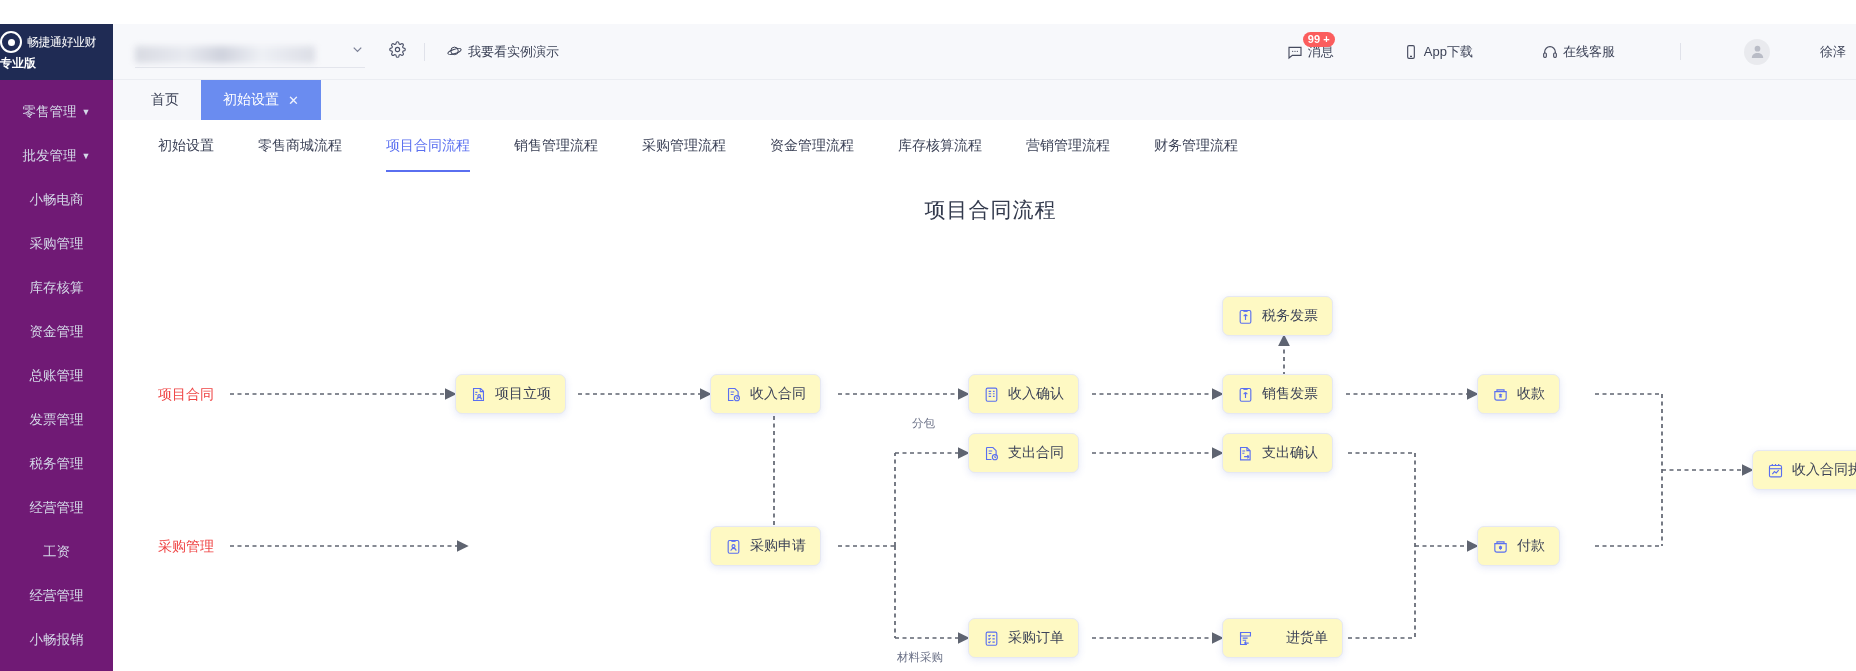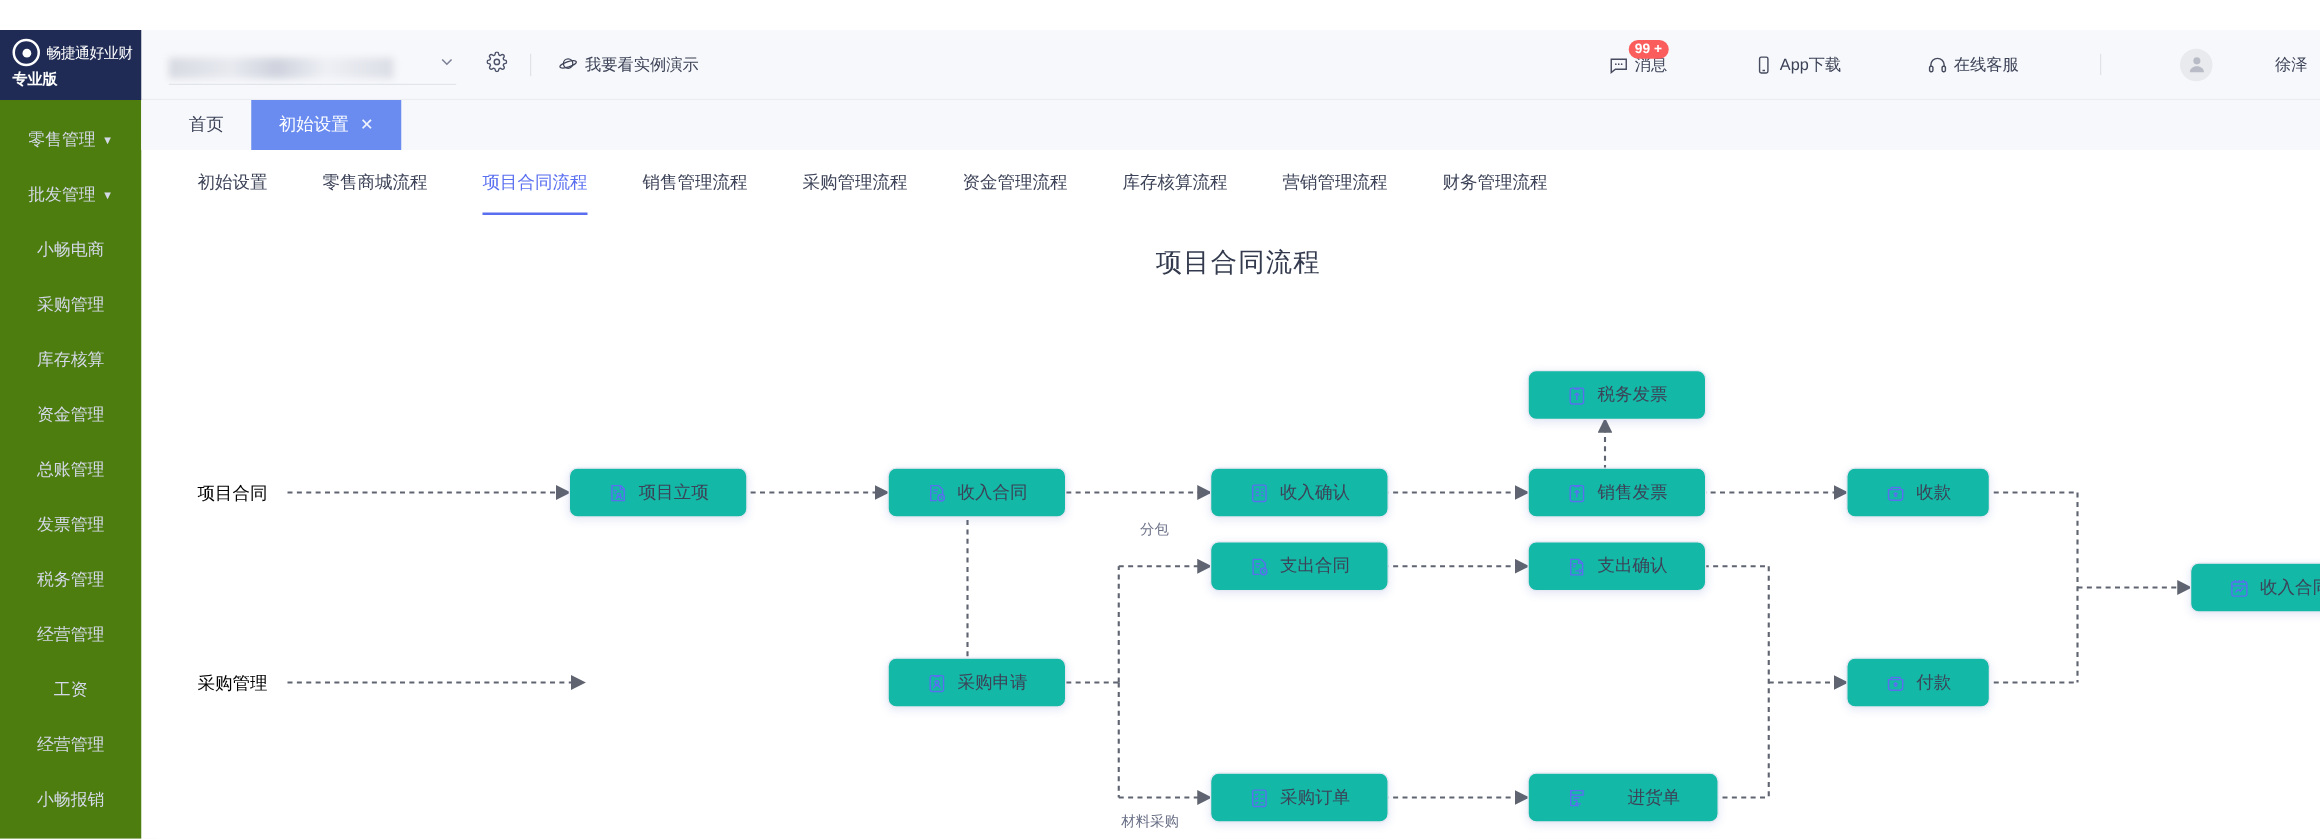--- a/index.html
+++ b/index.html
@@ -14,21 +14,21 @@
 
   
   .topbar {
     position:absolute; left:0; top:24px; width:1856px; height:56px;
     background:#f7f8fb; border-bottom:1px solid #ebedf2;
     display:flex; align-items:center;
   }
   .brand {
     width:113px; height:56px; background:#1f2b54;
     display:flex; flex-direction:column; justify-content:center;
-    padding-left:10px; color:#fff; flex:0 0 113px;
+    color:#fff; flex:0 0 113px;
   }
   .brand-row { display:flex; align-items:center; gap:5px; }
   .brand-mark {
     width:22px; height:22px; border-radius:50%;
     border:2px solid #fff; display:flex; align-items:center;
     justify-content:center; flex:0 0 22px;
   }
   .brand-mark i { width:7px; height:7px; border-radius:50%; background:#fff; display:block; }
   .brand-name { font-size:12px; letter-spacing:-.5px; white-space:nowrap; overflow:hidden; }
   .brand-sub { font-size:12px; margin-top:2px; font-weight:bold; }
@@ -67,21 +67,21 @@
   .hdr-sep { margin-left:22px; width:1px; height:17px; background:#e0e2ea; }
   .avatar {
     margin-left:20px; width:26px; height:26px; border-radius:50%;
     background:#e9eaee; display:flex; align-items:center; justify-content:center;
   }
   .uname { margin-left:7px; font-size:13px; color:#3c4257; white-space:nowrap; }
 
   
   .sidebar {
     position:absolute; left:0; top:80px; width:113px; height:591px;
-    background:#4d7c0f; padding-top:10px;
+    background:#701a75; padding-top:10px;
   }
   .side-item {
     height:44px; display:flex; align-items:center; justify-content:center;
     gap:5px; color:#d4d9e8; font-size:13.5px; cursor:pointer;
   }
   .side-item .caret { font-size:9px; color:#d4d9e8; }
 
   
   .tabstrip {
     position:absolute; left:113px; top:80px; width:1743px; height:40px;
@@ -121,27 +121,27 @@
   .helpbar .bar { width:1px; height:13px; background:#d8dae2; }
 
   .flow-title {
     text-align:center; font-size:21px; color:#333a4d; margin-top:24px;
     letter-spacing:1px;
   }
 
   
   .canvas { position:relative; width:1731px; height:430px; }
   .rowlabel {
-    position:absolute; font-size:14px; color:#000000; white-space:nowrap;
+    position:absolute; font-size:14px; color:#ef4444; white-space:nowrap;
   }
   .node {
-    position:absolute; height:40px; background:#14b8a6;
+    position:absolute; height:40px; background:#fef9c3;
     border:1px solid #e6e8f2; border-radius:7px;
     box-shadow:0 2px 7px rgba(96,110,200,.16);
-    display:flex; align-items:center; gap:8px; padding:0 30px;
+    display:flex; align-items:center; gap:8px; padding:0 14px;
     font-size:14px; color:#3c4257; white-space:nowrap; cursor:pointer;
   }
   .node svg { width:17px; height:17px; flex:0 0 17px; color:#5a6ff0; }
   .edgelbl {
     position:absolute; font-size:11.5px; color:#6a7086; white-space:nowrap;
   }
   svg.wires { position:absolute; left:0; top:0; width:1731px; height:430px; pointer-events:none; }
 </style>
 </head>
 <body>

